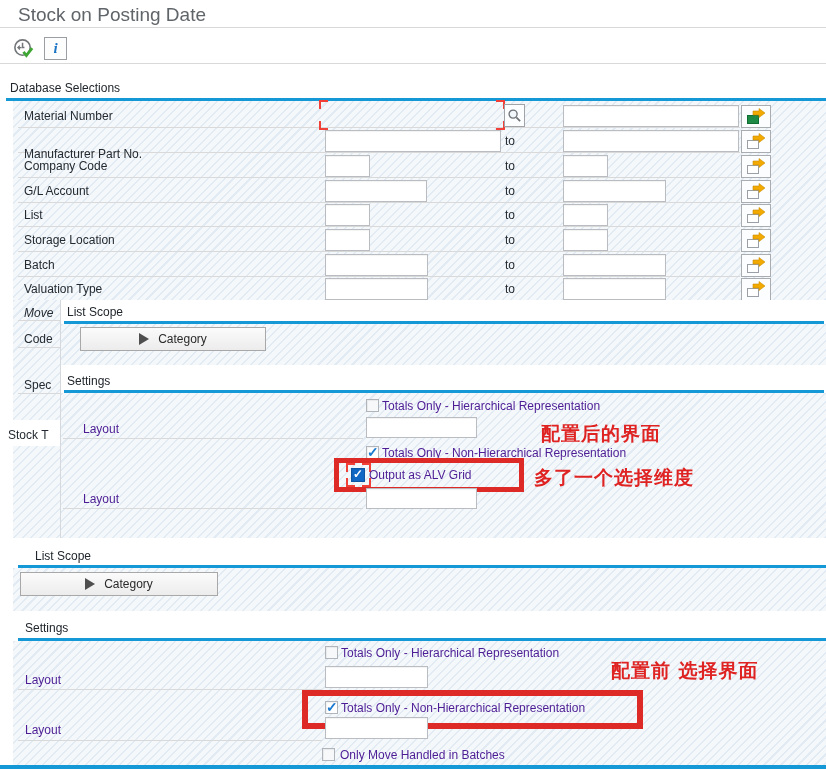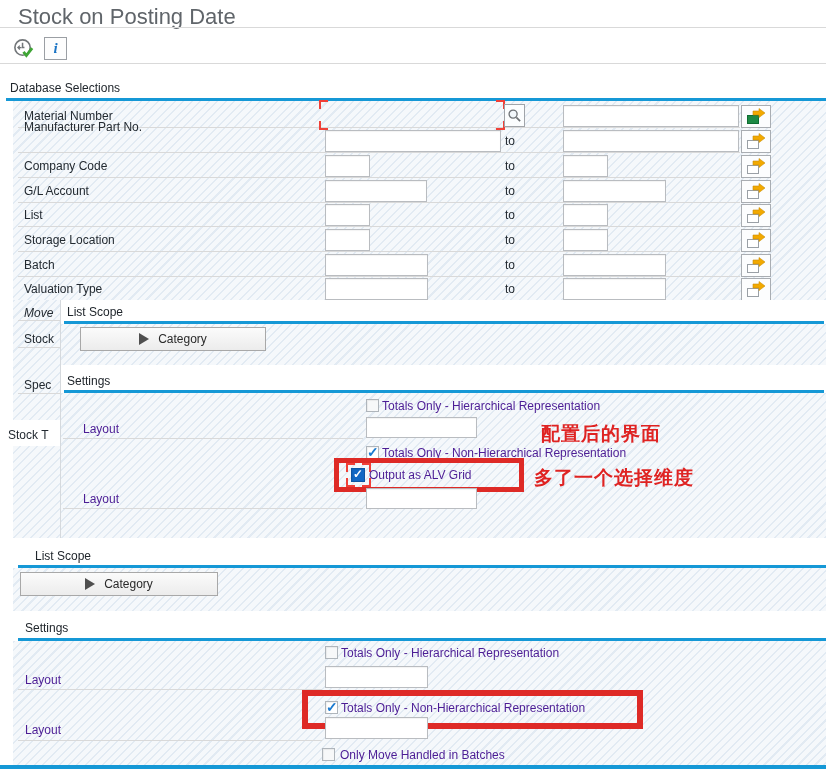--- a/index.html
+++ b/index.html
@@ -4,21 +4,21 @@
 <style>
   html,body{margin:0;padding:0;background:#fff;}
   #screen{position:relative;width:826px;height:769px;background:#fff;overflow:hidden;
           font-family:"Liberation Sans",sans-serif;font-size:12px;color:#232a31;}
   .abs{position:absolute;}
   .hatch{background-color:#f5f8fb;
          background-image:repeating-linear-gradient(135deg,rgba(150,180,210,.20) 0 1.5px,transparent 1.5px 6px);}
   .hline{position:absolute;height:1px;background:#d9d9d9;}
   .blueline{position:absolute;height:3px;background:#1598d6;}
   .sect-header{position:absolute;font-size:12px;color:#20262c;white-space:nowrap;}
-  .title{position:absolute;left:18px;top:4px;font-size:22px;color:#60656a;white-space:nowrap;}
+  .title{position:absolute;left:18px;top:4px;font-size:19px;color:#60656a;white-space:nowrap;}
   .flabel{position:absolute;white-space:nowrap;color:#232a31;}
   .clip{overflow:hidden;}
   .ipt{position:absolute;border:1px solid #b9bcc0;background:#fff;height:22px;box-sizing:border-box;
        padding:1px 3px;font:12px "Liberation Sans",sans-serif;box-shadow:inset 0 1px 1px rgba(0,0,0,.05);}
   .ipt-sm{height:21px;}
   .tolbl{position:absolute;color:#232a31;}
   .selbtn{position:absolute;width:30px;height:23px;box-sizing:border-box;border:1px solid #a9adb2;
           background:#fcfdfe;display:flex;align-items:center;justify-content:center;padding:0;}
   .focus-field{position:absolute;box-sizing:border-box;border:2px solid #4296d8;background:#fff;
                display:flex;align-items:center;padding:0 2px;}
@@ -104,21 +104,21 @@
     </svg>
   </div>
   <input class="ipt" style="left: 563px; top: 105px; width: 176px;">
   <button class="selbtn" style="left:741px;top:105px;">
     <svg width="20" height="17" viewBox="0 0 20 17">
       <rect x="1.5" y="7.5" width="11" height="8" fill="#1d8a45" stroke="#0e6e33"></rect>
       <path d="M7 3 h6 V0.5 L19 5 l-6 4.5 V7 H7 z" fill="#f2a900" stroke="#c98f07" stroke-width="0.6"></path>
     </svg>
   </button>
 
-  <div class="flabel" style="left:24px;top:120px;text-align:right;">Manufacturer Part No.</div>
+  <div class="flabel" style="left:24px;top:147px;text-align:right;">Manufacturer Part No.</div>
   <input class="ipt" style="left: 325px; top: 130px; width: 176px;">
   <div class="tolbl" style="left:505px;top:134px;">to</div>
   <input class="ipt" style="left: 563px; top: 130px; width: 176px;">
   <button class="selbtn" style="left:741px;top:130px;">
     <svg width="20" height="17" viewBox="0 0 20 17">
       <rect x="1.5" y="7.5" width="11" height="8" fill="#ffffff" stroke="#9aa0a6"></rect>
       <path d="M7 3 h6 V0.5 L19 5 l-6 4.5 V7 H7 z" fill="#f2a900" stroke="#c98f07" stroke-width="0.6"></path>
     </svg>
   </button>
 
@@ -184,21 +184,21 @@
   <button class="selbtn" style="left:741px;top:278px;">
     <svg width="20" height="17" viewBox="0 0 20 17">
         <rect x="1.5" y="7.5" width="11" height="8" fill="#ffffff" stroke="#9aa0a6"></rect>
         <path d="M7 3 h6 V0.5 L19 5 l-6 4.5 V7 H7 z" fill="#f2a900" stroke="#c98f07" stroke-width="0.6"></path>
       </svg>
   </button>
 
   <div class="abs hatch" style="left:13px;top:300px;width:47px;height:238px;"></div>
   <div class="flabel clip" style="left:24px;top:306px;width:36px;font-style:italic;">Move</div>
   <div class="hline" style="left:18px;top:320px;width:42px;"></div>
-  <div class="flabel clip" style="left:24px;top:332px;width:36px;">Stock</div>
+  <div class="flabel clip" style="left:24px;top:332px;width:36px;">Code</div>
   <div class="hline" style="left:18px;top:347px;width:42px;"></div>
   <div class="flabel clip" style="left:24px;top:378px;width:36px;">Spec</div>
   <div class="hline" style="left:18px;top:393px;width:42px;"></div>
   <div class="abs" style="left:0;top:420px;width:60px;height:26px;background:#fff;"></div>
   <div class="flabel clip" style="left:8px;top:428px;width:50px;">Stock T</div>
 
   <div class="overlay">
     <div class="sect-header" style="left:6px;top:5px;">List Scope</div>
     <div class="blueline" style="left:3px;top:21px;width:760px;"></div>
     <div class="abs hatch" style="left:0;top:24px;width:766px;height:41px;"></div>
@@ -247,20 +247,21 @@
     <span>Category</span>
   </div>
 
   <div class="sect-header" style="left:25px;top:621px;">Settings</div>
   <div class="blueline" style="left:18px;top:638px;width:808px;"></div>
   <div class="abs hatch" style="left:13px;top:641px;width:813px;height:124px;"></div>
 
   <span class="cb" style="left:325px;top:646px;"></span>
   <span class="cblabel" style="left:341px;top:646px;">Totals Only - Hierarchical Representation</span>
 
+  <div class="redtext" style="left:611px;top:658px;">配置前 选择界面</div>
 
   <span class="cblabel" style="left:25px;top:673px;">Layout</span>
   <div class="hline" style="left:18px;top:689px;width:304px;"></div>
   <input class="ipt" style="left: 325px; top: 666px; width: 103px;">
 
   <div class="redbox" style="left:302px;top:690px;width:341px;height:39px;border-width:6px;"></div>
   <span class="cb checked" style="left:325px;top:701px;"></span>
   <span class="cblabel" style="left:341px;top:701px;">Totals Only - Non-Hierarchical Representation</span>
 
   <span class="cblabel" style="left:25px;top:723px;">Layout</span>

